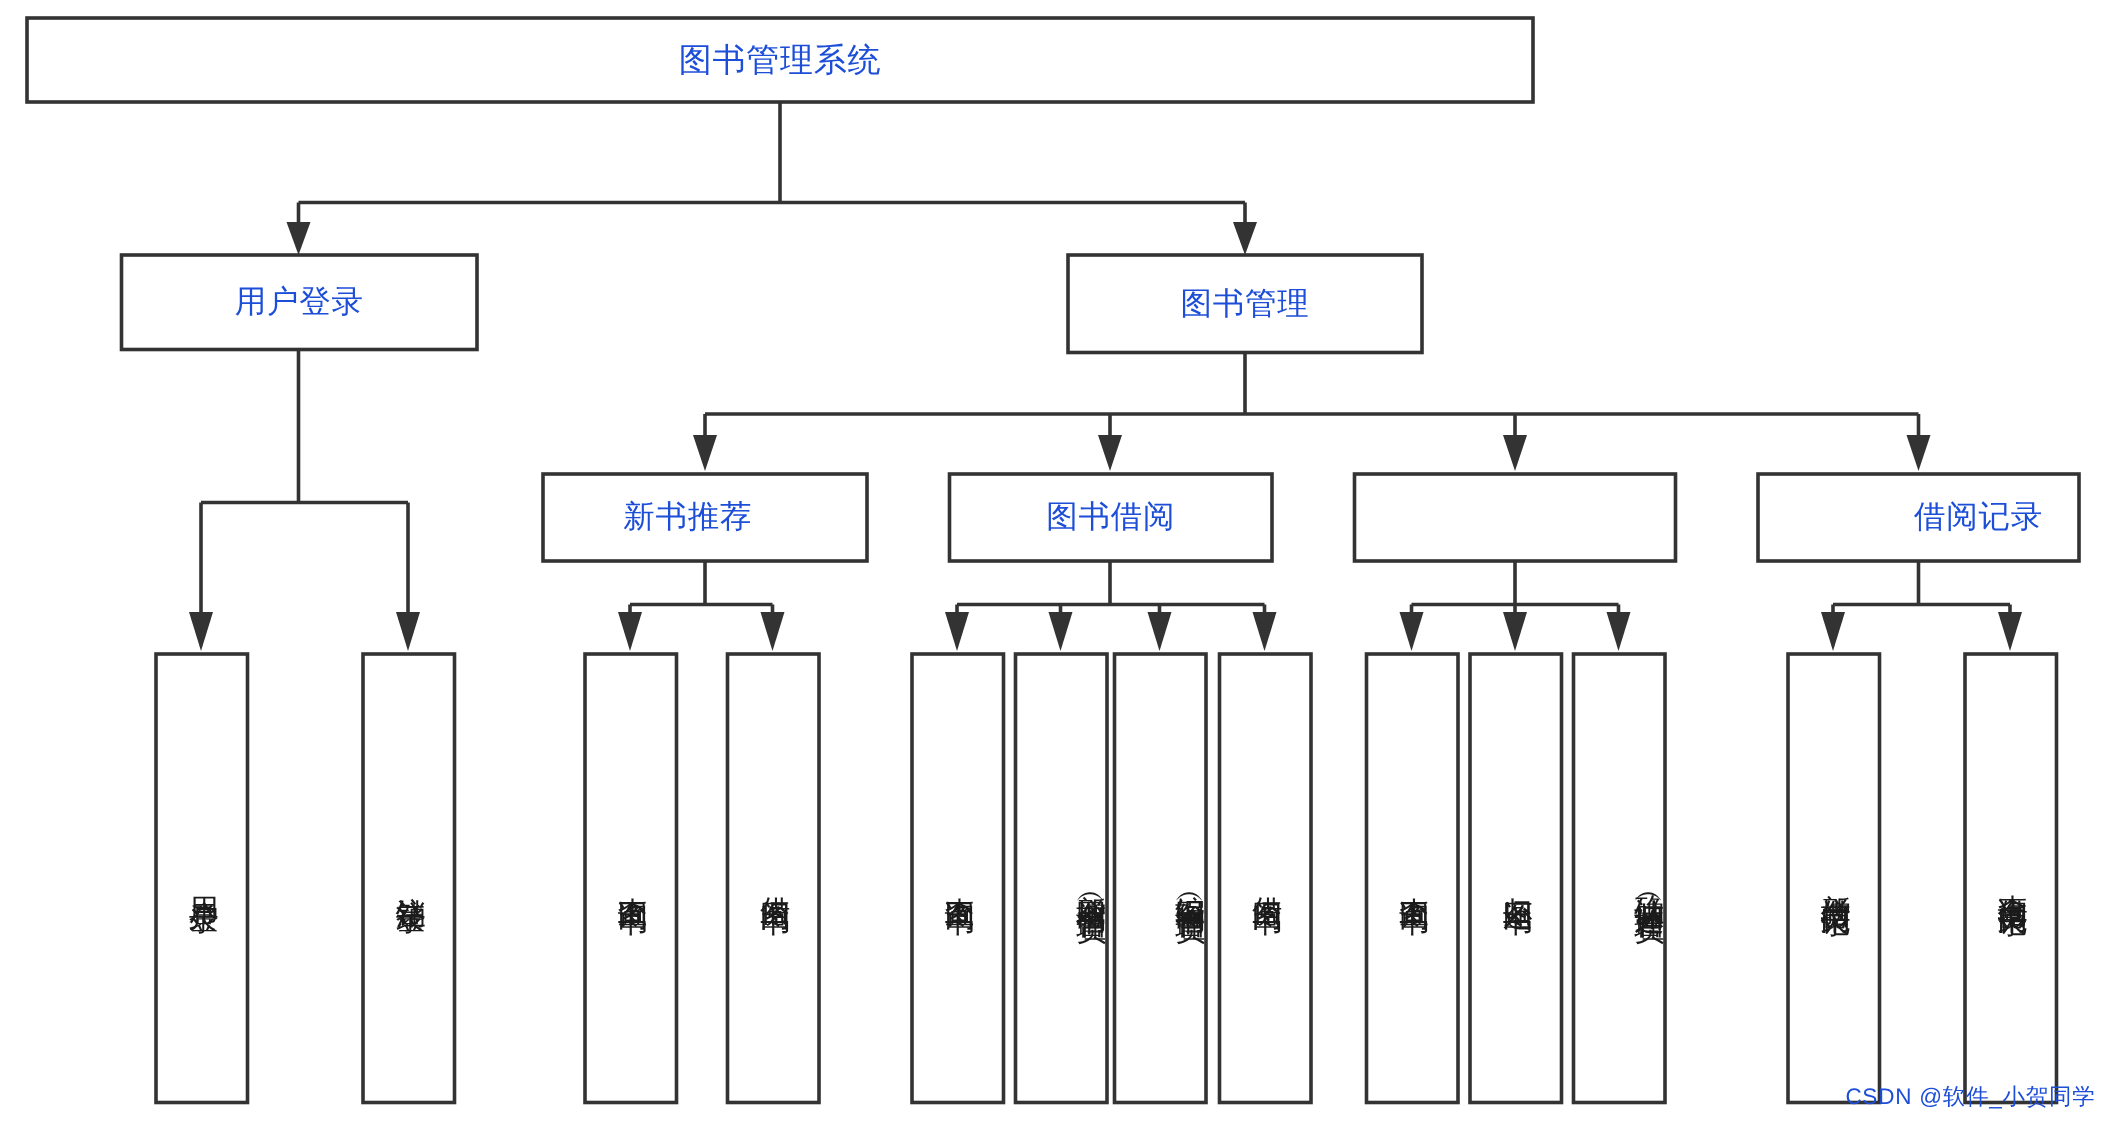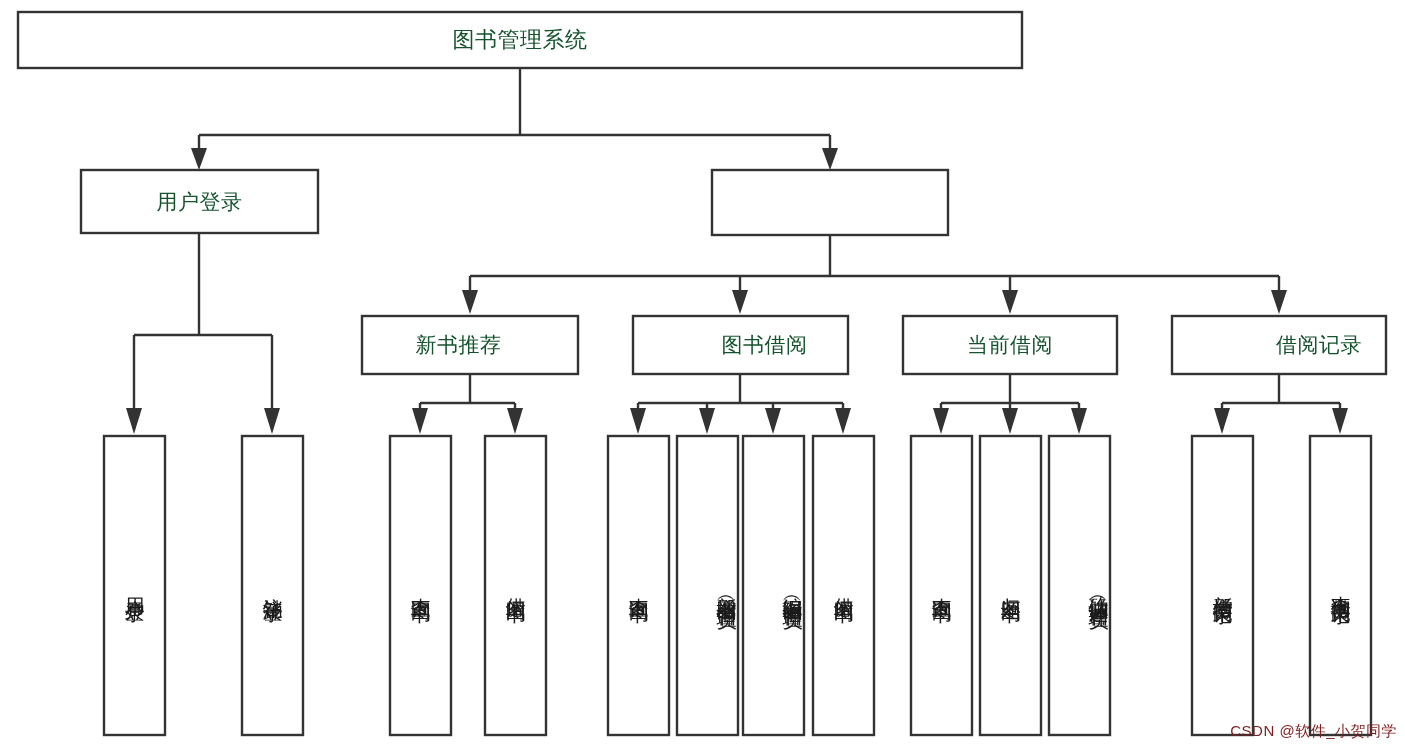--- a/index.html
+++ b/index.html
@@ -42,21 +42,21 @@
   }
   .arrow-head {
     fill: #333333;
     stroke: none;
   }
   .node-label-h {
     position: absolute;
     display: flex;
     align-items: center;
     justify-content: center;
-    color: #14532d;
+    color: #1d4ed8;
     font-size: 21px;
     line-height: 1.2;
     letter-spacing: 0.5px;
     white-space: nowrap;
     pointer-events: none;
   }
   .node-label-v {
     position: absolute;
     display: flex;
     align-items: center;
@@ -68,21 +68,21 @@
     text-orientation: upright;
     letter-spacing: 2px;
     white-space: nowrap;
     pointer-events: none;
   }
   .watermark {
     position: absolute;
     right: 8px;
     bottom: 6px;
     font-size: 15px;
-    color: #7f1d1d;
+    color: #1d4ed8;
     letter-spacing: 0.5px;
     white-space: nowrap;
     pointer-events: none;
   }
 </style>
 </head>
 <body>
 
 <div id="diagram-root">
 
@@ -176,26 +176,26 @@
 
     <rect class="node-box" x="1192" y="436" width="61" height="299"></rect>
     <rect class="node-box" x="1310" y="436" width="61" height="299"></rect>
 
   </svg>
 
   <div class="node-label-h" style="left:18px; top:12px; width:1004px; height:56px; font-size:22px;">图书管理系统</div>
 
   <div class="node-label-h" style="left:81px; top:170px; width:237px; height:63px;">用户登录</div>
 
+  <div class="node-label-h" style="left:712px; top:170px; width:236px; height:65px;">图书管理</div>
 
   <div class="node-label-h" style="left:362px; top:316px; width:193px; height:58px;">新书推荐</div>
 
-  <div class="node-label-h" style="left:633px; top:316px; width:215px; height:58px;padding-left:24px;">图书借阅</div>
-
-  <div class="node-label-h" style="left:903px; top:316px; width:214px; height:58px;">当前借阅</div>
+  <div class="node-label-h" style="left:633px; top:316px; width:215px; height:58px;">图书借阅</div>
+
 
   <div class="node-label-h" style="left:1172px; top:316px; width:214px; height:58px;margin-left:40px;">借阅记录</div>
 
   <div class="node-label-v" style="left:104px; top:436px; width:61px; height:299px;">用户登录</div>
 
   <div class="node-label-v" style="left:242px; top:436px; width:61px; height:299px;">注销登录</div>
 
   <div class="node-label-v" style="left:390px; top:436px; width:61px; height:299px;">查询图书</div>
 
   <div class="node-label-v" style="left:485px; top:436px; width:61px; height:299px;">借阅图书</div>

